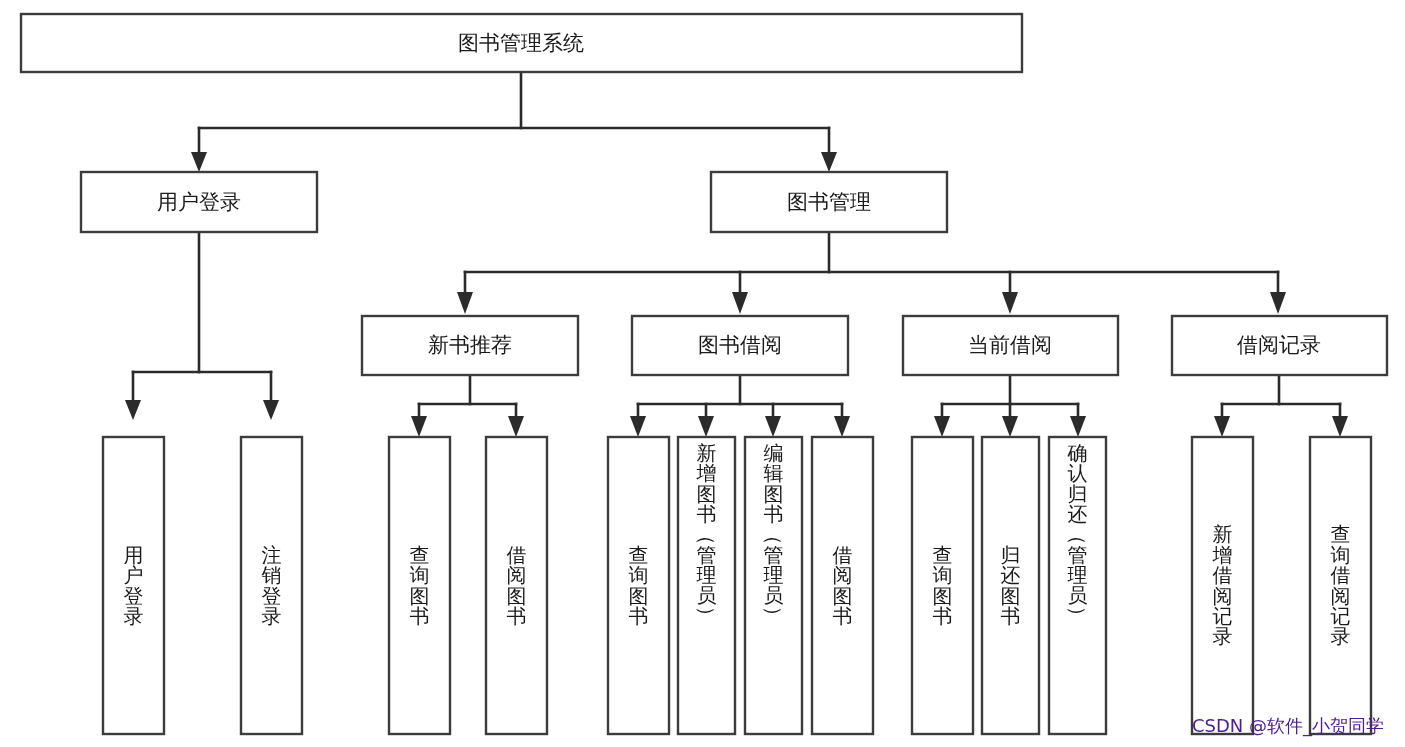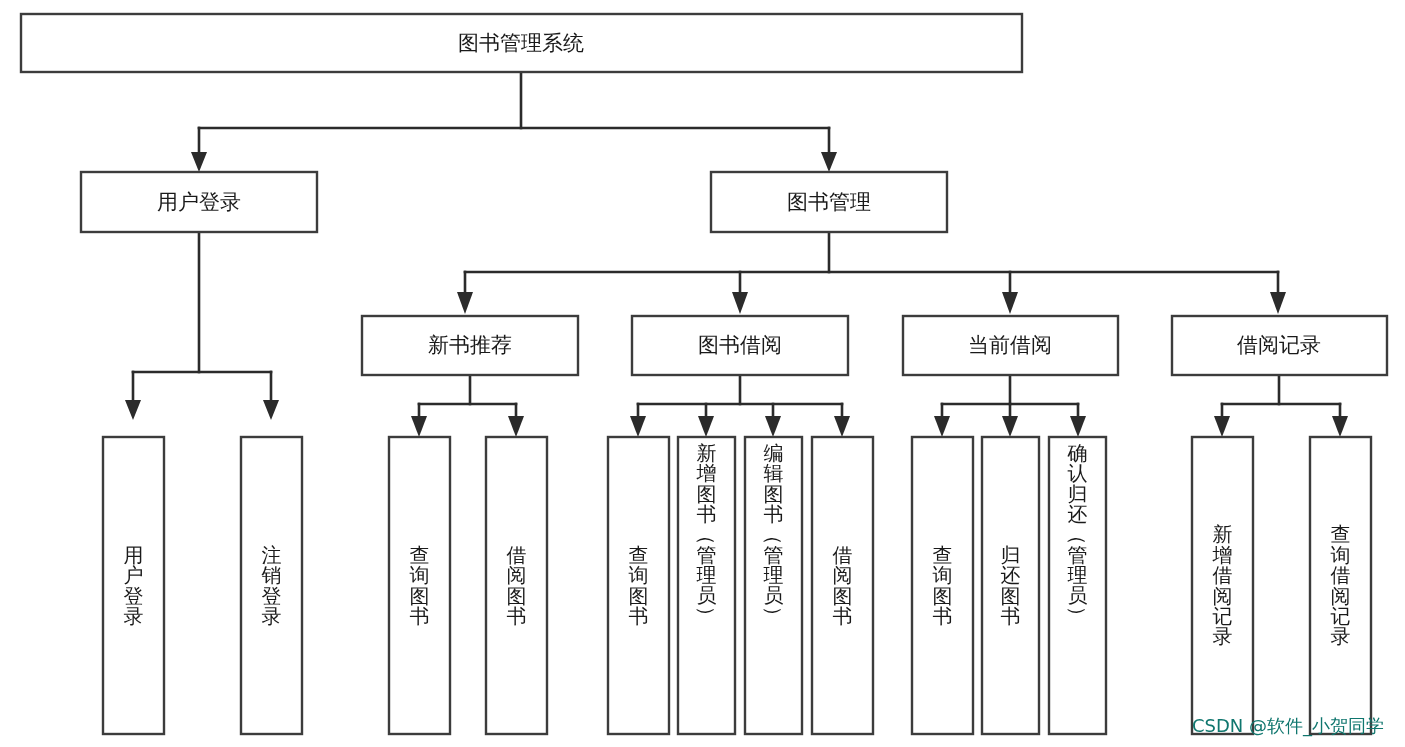--- a/index.html
+++ b/index.html
@@ -59,21 +59,21 @@
     display: flex;
     flex-direction: column;
     align-items: center;
     justify-content: center;
     pointer-events: none;
   }
   .watermark {
     position: absolute;
     font-family: "DejaVu Sans", "Liberation Sans", sans-serif;
     font-size: 18px;
-    color: #0f766e;
+    color: #4c1d95;
     white-space: nowrap;
     left: 1192px;
     top: 714px;
   }
 </style>
 </head>
 <body>
 
 <div id="diagram-root">
 

